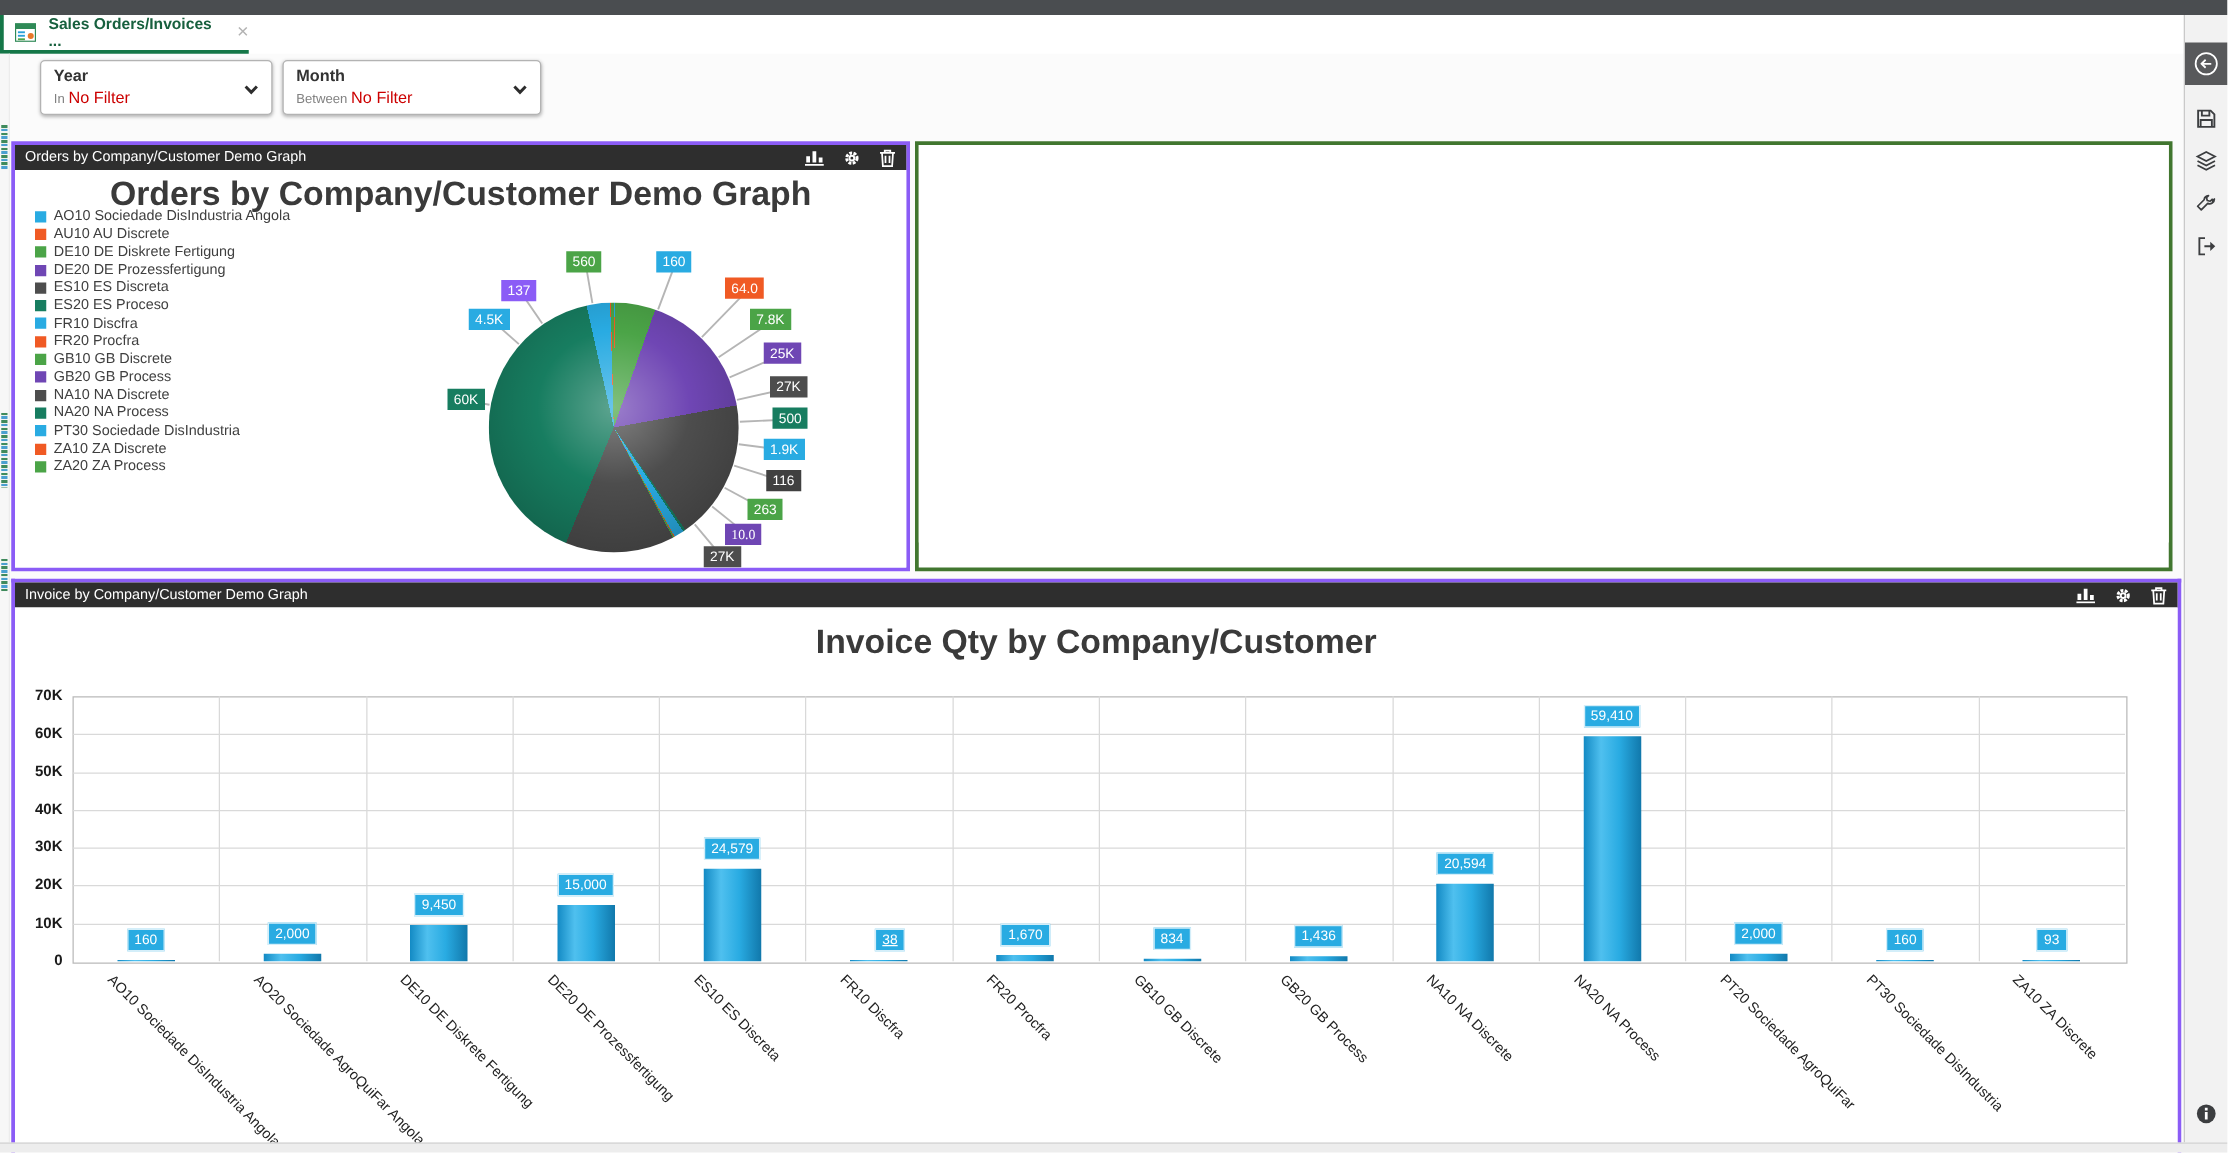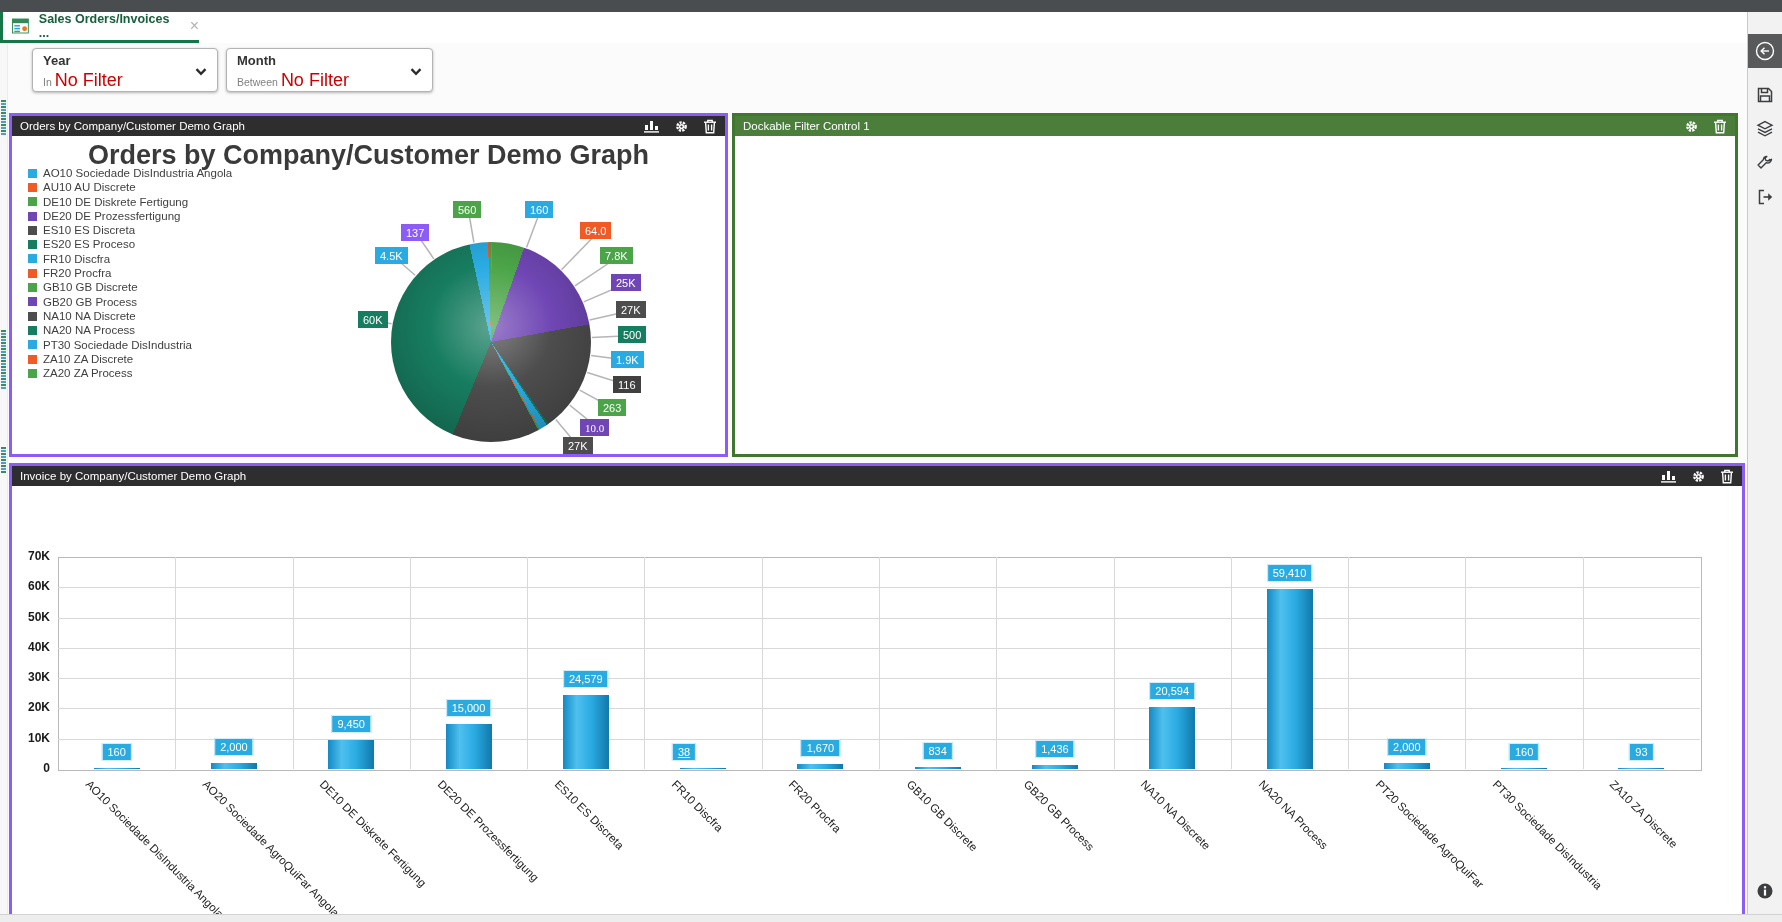--- a/index.html
+++ b/index.html
@@ -15,21 +15,21 @@
   .tab-close{margin-left:16px;color:#b3b3b3;font-size:16px;line-height:16px;cursor:pointer;}
   .tab-underline{position:absolute;left:0;top:28px;width:199px;height:3px;background:#157748;}
 
   
   .fbox{position:absolute;top:48px;height:42px;background:#fff;border:1px solid #b3b3b3;border-radius:4px;
         box-shadow:0 1px 3px rgba(0,0,0,.28);cursor:pointer;}
   .f1{left:32px;width:184px;}
   .f2{left:226px;width:205px;}
   .fbox .t1{font-size:13px;font-weight:bold;color:#333;margin:4px 0 0 10px;}
   .fbox .t2{margin:2px 0 0 10px;font-size:10.5px;color:#818181;}
-  .fbox .t2 .val{font-size:18px;color:#cc0000;margin-left:3px;}
+  .fbox .t2 .val{font-size:13px;color:#cc0000;margin-left:3px;}
   .fbox .chev{position:absolute;right:10px;top:19px;}
 
   
   .panel{position:absolute;background:#fff;border:3px solid #8b5cf6;box-sizing:border-box;margin-top:16px;}
   .phead{height:20px;background:#2e2e2e;color:#fff;display:flex;align-items:center;
          font-size:11.5px;padding:0 8px;}
   .phead .ptitle{margin-right:auto;white-space:nowrap;}
   .panel.green{border-color:#41762f;}
   .panel.green .phead{background:#4a7e3a;}
   .pbody{position:relative;width:100%;height:calc(100% - 20px);background:#fff;overflow:hidden;}
@@ -236,67 +236,51 @@
       <div class="callout" style="left: 568px; top: 283px; background: rgb(111, 70, 180); font-family: Liberation Serif, serif;">10.0</div>
       <div class="callout" style="left: 551px; top: 301px; background: rgb(77, 77, 77);">27K</div>
       <div class="callout" style="left: 346px; top: 175px; background: rgb(23, 125, 96);">60K</div>
       <div class="callout" style="left: 363px; top: 111px; background: rgb(41, 171, 226);">4.5K</div>
       <div class="callout" style="left: 389px; top: 88px; background: #8b5cf6;">137</div>
       <div class="callout" style="left: 441px; top: 65px; background: rgb(75, 164, 71);">560</div>
     </div>
 </div>
 
 <div class="panel green" style="left:732px;top:97px;width:1006px;height:344px;">
+  <div class="pbody"></div>
+</div>
+
+<div class="panel" style="left:9px;top:447px;width:1736px;height:476px;border-bottom:none;">
   <div class="phead">
-    <span class="ptitle">Dockable Filter Control 1</span>
+    <span class="ptitle">Invoice by Company/Customer Demo Graph</span>
+    <span class="hicon">
+      <svg width="16" height="14" viewBox="0 0 16 14">
+          <rect x="1" y="6" width="3" height="5" fill="#fff"></rect>
+          <rect x="6" y="2" width="3" height="9" fill="#fff"></rect>
+          <rect x="11" y="7" width="3" height="4" fill="#fff"></rect>
+          <rect x="0" y="12.2" width="15" height="1.4" fill="#fff"></rect>
+        </svg>
+    </span>
     <span class="hicon">
       <svg width="15" height="15" viewBox="0 0 16 16">
           <circle cx="8" cy="8" r="4.4" fill="none" stroke="#fff" stroke-width="2.6" stroke-dasharray="2.4 1.2"></circle>
           <circle cx="8" cy="8" r="2" fill="none" stroke="#fff" stroke-width="1.6"></circle>
         </svg>
     </span>
     <span class="hicon">
       <svg width="14" height="15" viewBox="0 0 14 15" fill="none" stroke="#fff" stroke-width="1.4">
           <path d="M1 3.2h12"></path>
           <path d="M4.8 3V1.4h4.4V3"></path>
           <path d="M2.6 3.4l.7 10.4h7.4l.7-10.4"></path>
           <path d="M5.4 5.6v5.8M8.6 5.6v5.8"></path>
         </svg>
     </span>
   </div>
-  <div class="pbody"></div>
-</div>
-
-<div class="panel" style="left:9px;top:447px;width:1736px;height:476px;border-bottom:none;">
-  <div class="phead">
-    <span class="ptitle">Invoice by Company/Customer Demo Graph</span>
-    <span class="hicon">
-      <svg width="16" height="14" viewBox="0 0 16 14">
-          <rect x="1" y="6" width="3" height="5" fill="#fff"></rect>
-          <rect x="6" y="2" width="3" height="9" fill="#fff"></rect>
-          <rect x="11" y="7" width="3" height="4" fill="#fff"></rect>
-          <rect x="0" y="12.2" width="15" height="1.4" fill="#fff"></rect>
-        </svg>
-    </span>
-    <span class="hicon">
-      <svg width="15" height="15" viewBox="0 0 16 16">
-          <circle cx="8" cy="8" r="4.4" fill="none" stroke="#fff" stroke-width="2.6" stroke-dasharray="2.4 1.2"></circle>
-          <circle cx="8" cy="8" r="2" fill="none" stroke="#fff" stroke-width="1.6"></circle>
-        </svg>
-    </span>
-    <span class="hicon">
-      <svg width="14" height="15" viewBox="0 0 14 15" fill="none" stroke="#fff" stroke-width="1.4">
-          <path d="M1 3.2h12"></path>
-          <path d="M4.8 3V1.4h4.4V3"></path>
-          <path d="M2.6 3.4l.7 10.4h7.4l.7-10.4"></path>
-          <path d="M5.4 5.6v5.8M8.6 5.6v5.8"></path>
-        </svg>
-    </span>
-  </div>
   <div class="pbody" id="invoice-body">
+    <div class="ctitle" id="invoice-title">Invoice Qty by Company/Customer</div>
     <div class="plotframe" style="left:46px;top:71px;width:1642px;height:212px;"></div>
 
   <div class="ytick" style="left: 0px; top: 275px;">0</div>
       <div class="ytick" style="left: 0px; top: 244.714px;">10K</div>
       <div class="hgrid" style="left: 46px; top: 252.7px; width: 1642px; height: 1px;"></div>
       <div class="ytick" style="left: 0px; top: 214.429px;">20K</div>
       <div class="hgrid" style="left: 46px; top: 222.4px; width: 1642px; height: 1px;"></div>
       <div class="ytick" style="left: 0px; top: 184.143px;">30K</div>
       <div class="hgrid" style="left: 46px; top: 192.1px; width: 1642px; height: 1px;"></div>
       <div class="ytick" style="left: 0px; top: 153.857px;">40K</div>
@@ -328,21 +312,21 @@
       <div class="bar" style="left: 316.2px; top: 254.4px; width: 46px; height: 28.6px; background: linear-gradient(90deg, rgb(19, 138, 196) 0%, rgb(79, 192, 239) 30%, rgb(41, 171, 226) 62%, rgb(17, 120, 171) 100%);"></div>
       <div class="vlabel" style="left: 339.2px; top: 229.4px;">9,450</div>
       <div class="xlabel" style="left: 314.2px; top: 292px;">DE10 DE Diskrete Fertigung</div>
       <div class="bar" style="left: 433.5px; top: 237.6px; width: 46px; height: 45.4px; background: linear-gradient(90deg, rgb(19, 138, 196) 0%, rgb(79, 192, 239) 30%, rgb(41, 171, 226) 62%, rgb(17, 120, 171) 100%);"></div>
       <div class="vlabel" style="left: 456.5px; top: 212.6px;">15,000</div>
       <div class="xlabel" style="left: 431.5px; top: 292px;">DE20 DE Prozessfertigung</div>
       <div class="bar" style="left: 550.8px; top: 208.6px; width: 46px; height: 74.4px; background: linear-gradient(90deg, rgb(19, 138, 196) 0%, rgb(79, 192, 239) 30%, rgb(41, 171, 226) 62%, rgb(17, 120, 171) 100%);"></div>
       <div class="vlabel" style="left: 573.8px; top: 183.6px;">24,579</div>
       <div class="xlabel" style="left: 548.8px; top: 292px;">ES10 ES Discreta</div>
       <div class="bar" style="left: 668.1px; top: 282px; width: 46px; height: 1px; background: linear-gradient(90deg, rgb(19, 138, 196) 0%, rgb(79, 192, 239) 30%, rgb(41, 171, 226) 62%, rgb(17, 120, 171) 100%);"></div>
-      <div class="vlabel" style="left: 672px; top: 257px; text-decoration: underline;">38</div>
+      <div class="vlabel" style="left: 700px; top: 257px; text-decoration: underline;">38</div>
       <div class="xlabel" style="left: 666.1px; top: 292px;">FR10 Discfra</div>
       <div class="bar" style="left: 785.4px; top: 277.9px; width: 46px; height: 5.1px; background: linear-gradient(90deg, rgb(19, 138, 196) 0%, rgb(79, 192, 239) 30%, rgb(41, 171, 226) 62%, rgb(17, 120, 171) 100%);"></div>
       <div class="vlabel" style="left: 808.4px; top: 252.9px;">1,670</div>
       <div class="xlabel" style="left: 783.4px; top: 292px;">FR20 Procfra</div>
       <div class="bar" style="left: 902.6px; top: 280.5px; width: 46px; height: 2.5px; background: linear-gradient(90deg, rgb(19, 138, 196) 0%, rgb(79, 192, 239) 30%, rgb(41, 171, 226) 62%, rgb(17, 120, 171) 100%);"></div>
       <div class="vlabel" style="left: 925.6px; top: 255.5px;">834</div>
       <div class="xlabel" style="left: 900.6px; top: 292px;">GB10 GB Discrete</div>
       <div class="bar" style="left: 1019.9px; top: 278.7px; width: 46px; height: 4.3px; background: linear-gradient(90deg, rgb(19, 138, 196) 0%, rgb(79, 192, 239) 30%, rgb(41, 171, 226) 62%, rgb(17, 120, 171) 100%);"></div>
       <div class="vlabel" style="left: 1042.9px; top: 253.7px;">1,436</div>
       <div class="xlabel" style="left: 1017.9px; top: 292px;">GB20 GB Process</div>

